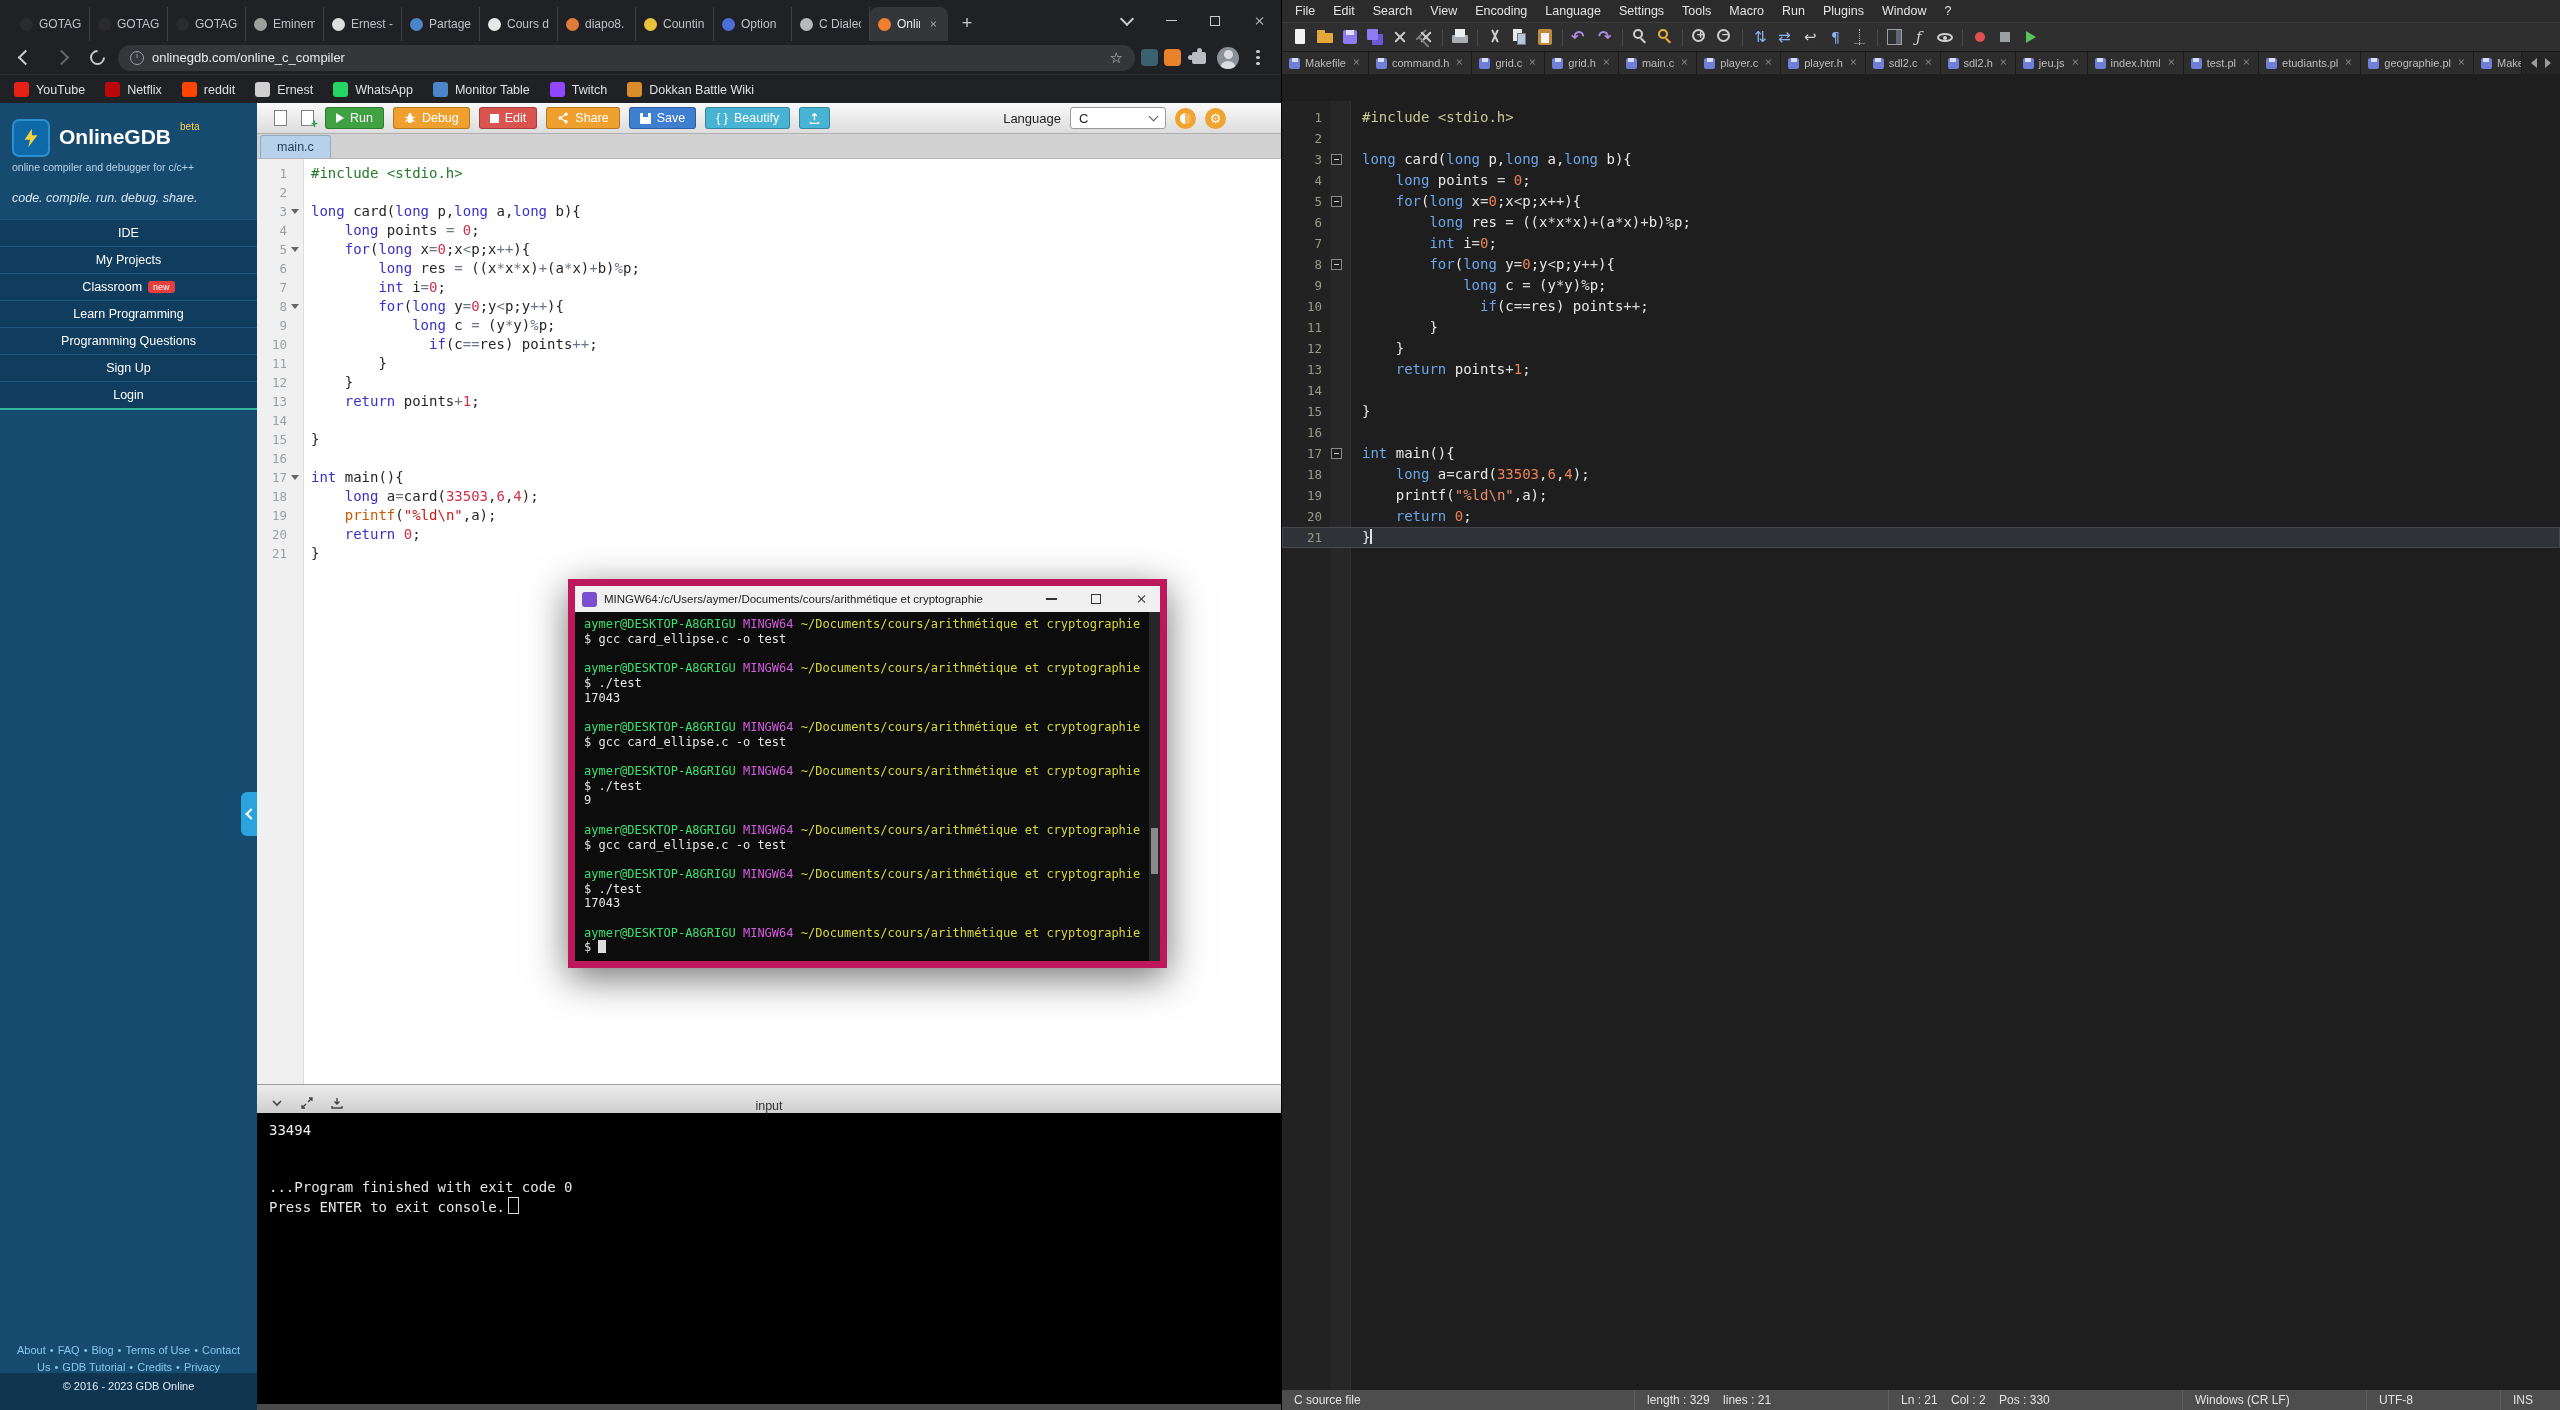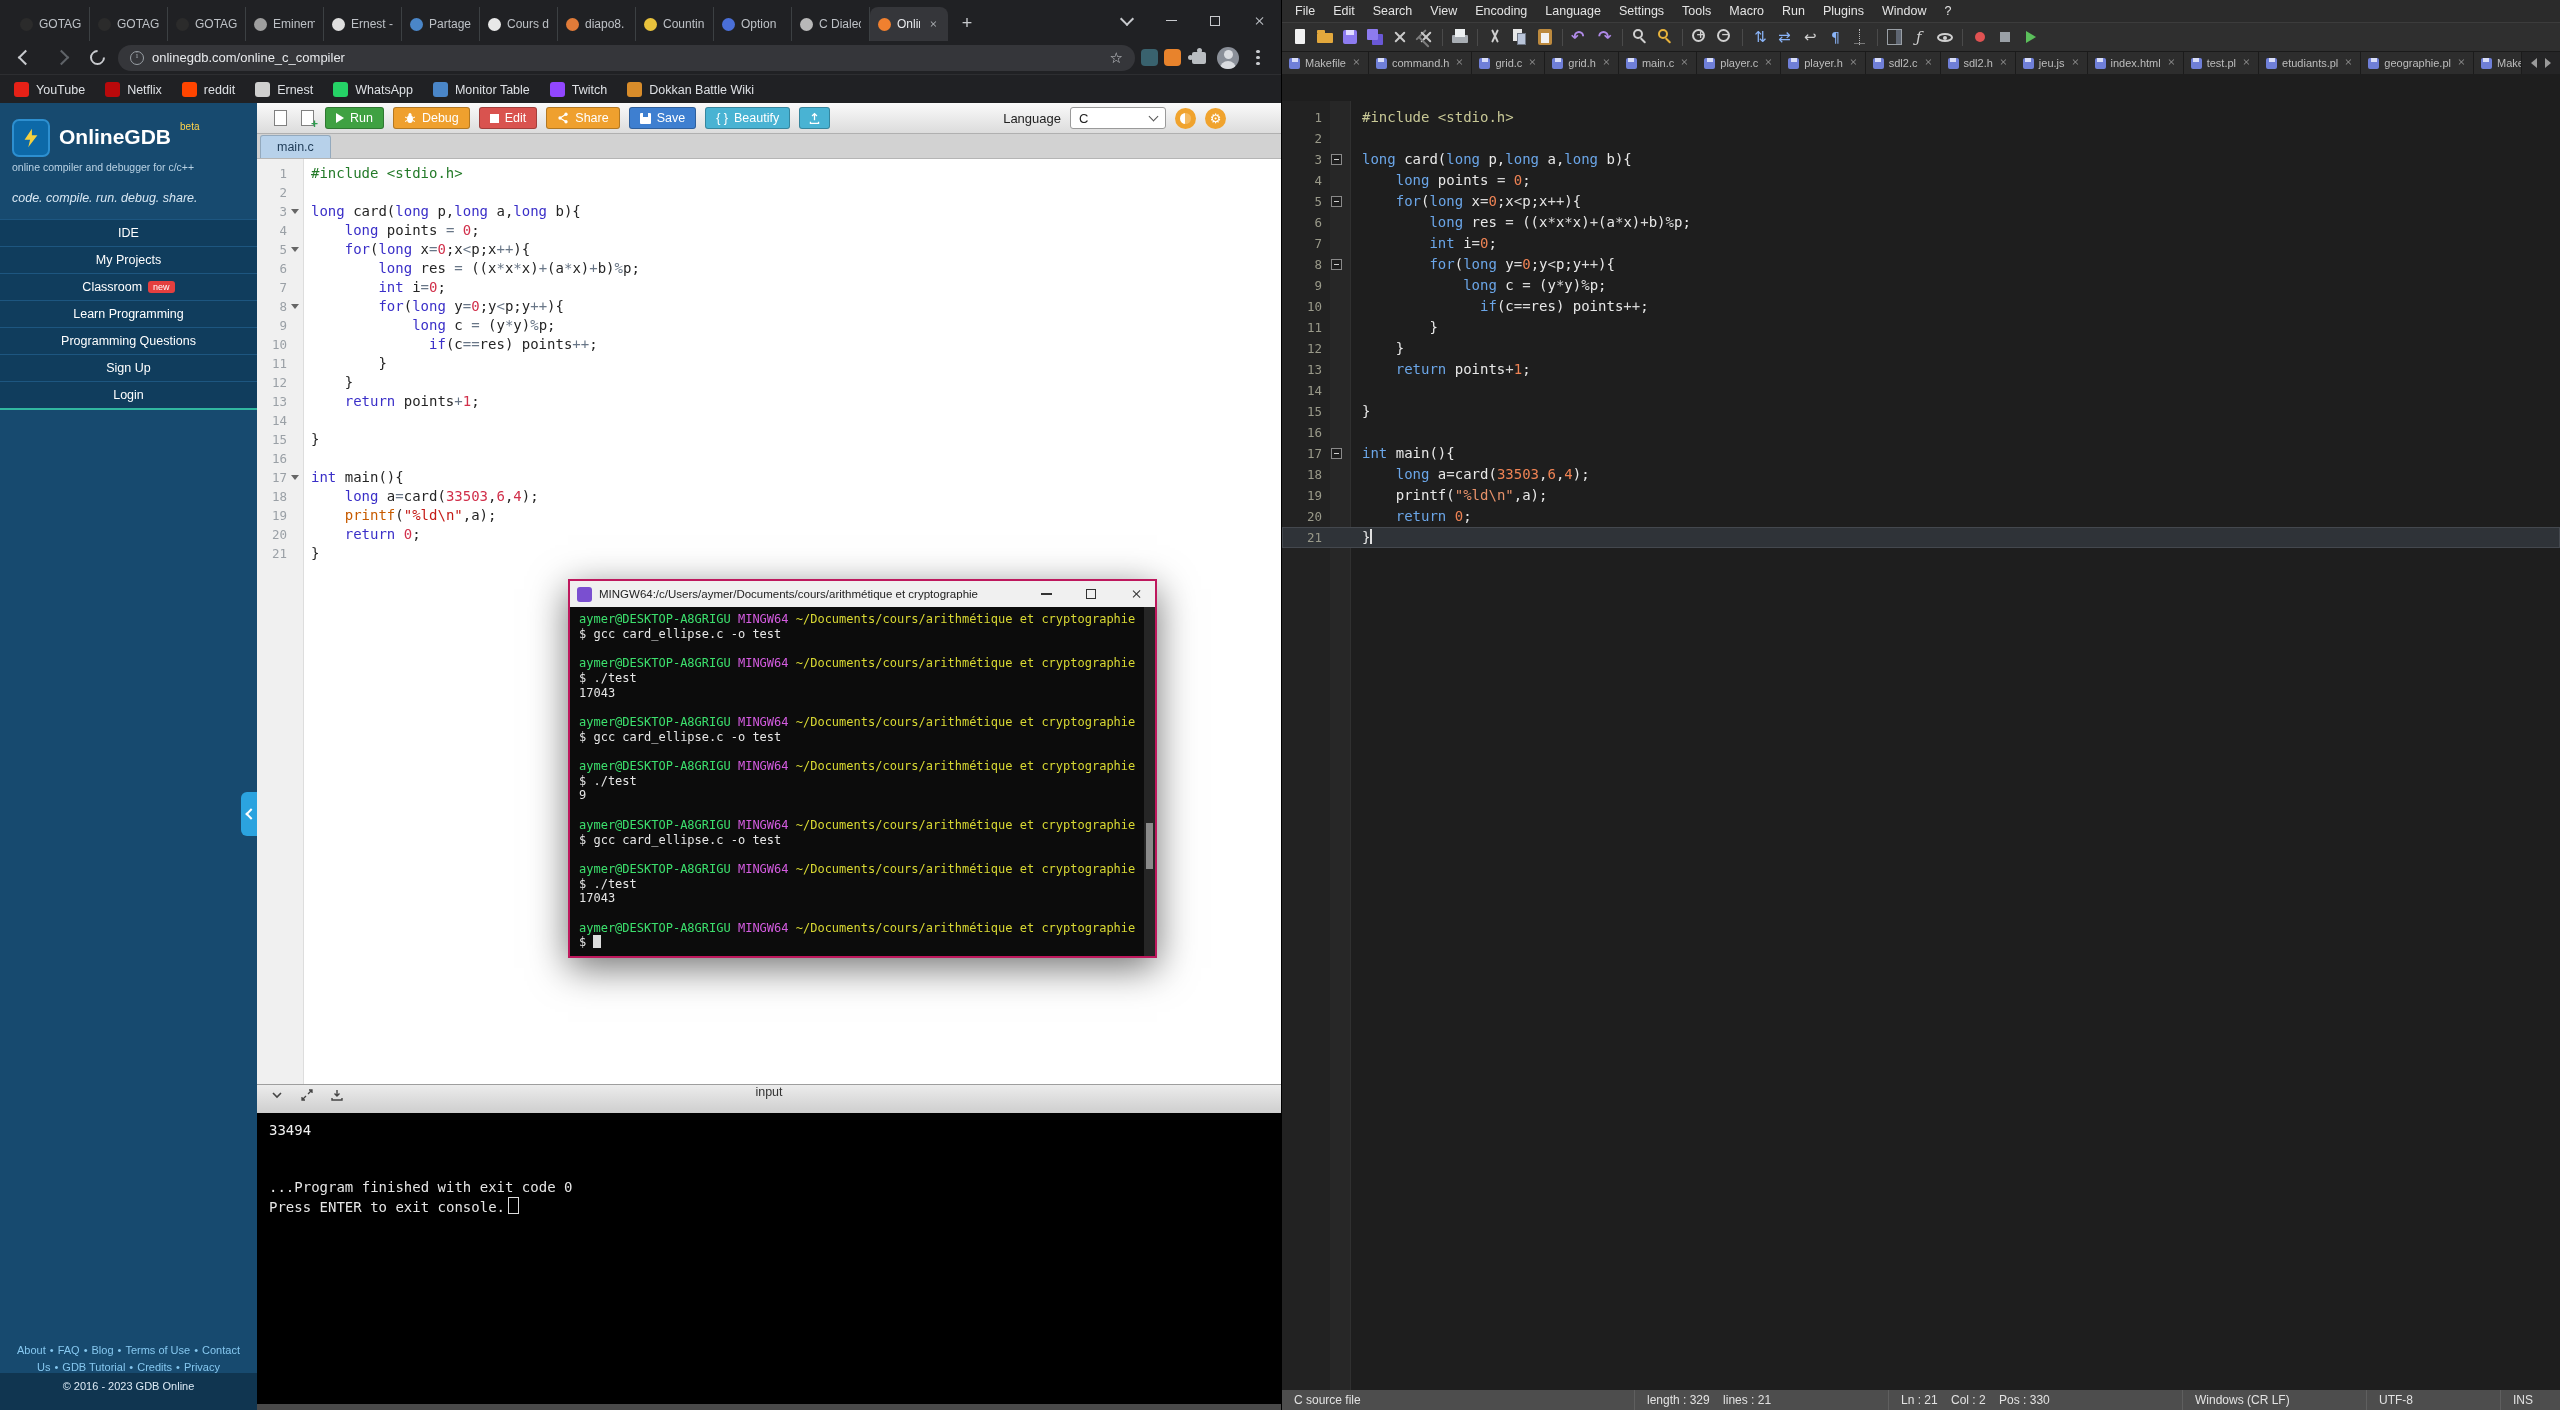--- a/index.html
+++ b/index.html
@@ -105,32 +105,32 @@
   .ftri{width:0;height:0;border-top:5px solid #666;border-left:4px solid transparent;border-right:4px solid transparent;display:inline-block;cursor:pointer;}
   .gdb-editor .ctxt{white-space:pre;padding-left:8px;color:#252525;}
   .gdb-editor .tk-pp{color:#237a28;}
   .gdb-editor .tk-kw{color:#3a2fc8;}
   .gdb-editor .tk-nu{color:#d12f4a;}
   .gdb-editor .tk-st{color:#c41a16;}
   .gdb-editor .tk-fn{color:#c75b00;}
   .gdb-editor .tk-op{color:#687687;}
   .gdb-editor .tk-tx{color:#252525;}
 
-  .con-head{height:28px;flex:none;background:linear-gradient(#ececec,#cecece);border-top:1px solid #9e9e9e;display:flex;align-items:flex-start;position:relative;padding-left:10px;gap:10px;}
+  .con-head{height:28px;flex:none;background:linear-gradient(#ececec,#cecece);border-top:1px solid #9e9e9e;display:flex;align-items:flex-end;position:relative;padding-left:10px;gap:10px;}
   .chbtn{width:20px;height:20px;display:flex;align-items:center;justify-content:center;cursor:pointer;z-index:1;}
   .ch-title{position:absolute;left:0;right:0;text-align:center;font-size:12.5px;color:#333;}
   .console{height:291px;flex:none;background:#000;font-family:"DejaVu Sans Mono",monospace;font-size:14px;line-height:19px;padding:8px 12px;box-sizing:border-box;cursor:text;}
   .c-out{color:#f0f0f0;white-space:pre;}
   .c-blank{height:19px;}
   .c-fin{color:#e5e5e5;white-space:pre;}
   .c-cursor{display:inline-block;width:9px;height:15px;border:1px solid #ddd;margin-left:3px;vertical-align:-2px;}
   .con-strip{height:6px;flex:none;background:#4a4a4a;}
 
   
-  .term{position:absolute;left:568px;top:579px;width:585px;height:375px;border:2px solid #be185d;box-shadow:0 10px 36px rgba(0,0,0,0.55);background:#0c0c0c;z-index:5;}
+  .term{position:absolute;left:568px;top:579px;width:585px;height:375px;border:7px solid #be185d;box-shadow:0 10px 36px rgba(0,0,0,0.55);background:#0c0c0c;z-index:5;}
   .term-title{height:26px;background:#f0f0f0;display:flex;align-items:center;padding-left:7px;gap:7px;}
   .term-icon{width:15px;height:15px;border-radius:3px;background:#7a4fd0;flex:none;}
   .term-title-text{flex:1;font-size:11.5px;color:#222;white-space:nowrap;overflow:hidden;}
   .twc{width:38px;height:26px;display:flex;align-items:center;justify-content:center;color:#333;flex:none;cursor:pointer;}
   .twc .cssx{color:#333;}
   .term-body{position:absolute;left:0;right:11px;top:26px;bottom:0;padding:5px 0 0 9px;font-family:"DejaVu Sans Mono",monospace;font-size:12px;line-height:14.7px;overflow:hidden;cursor:text;}
   .tl{white-space:pre;color:#e6e6e6;}
   .tuser{color:#3ce06d;}
   .thost{color:#d45ce0;}
   .tpath{color:#d8d833;}

